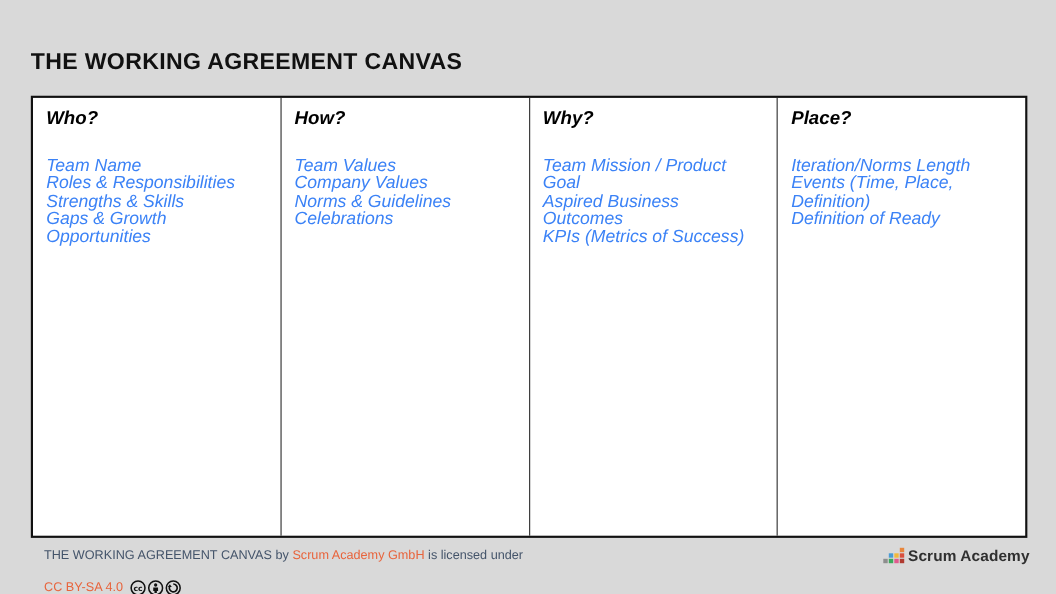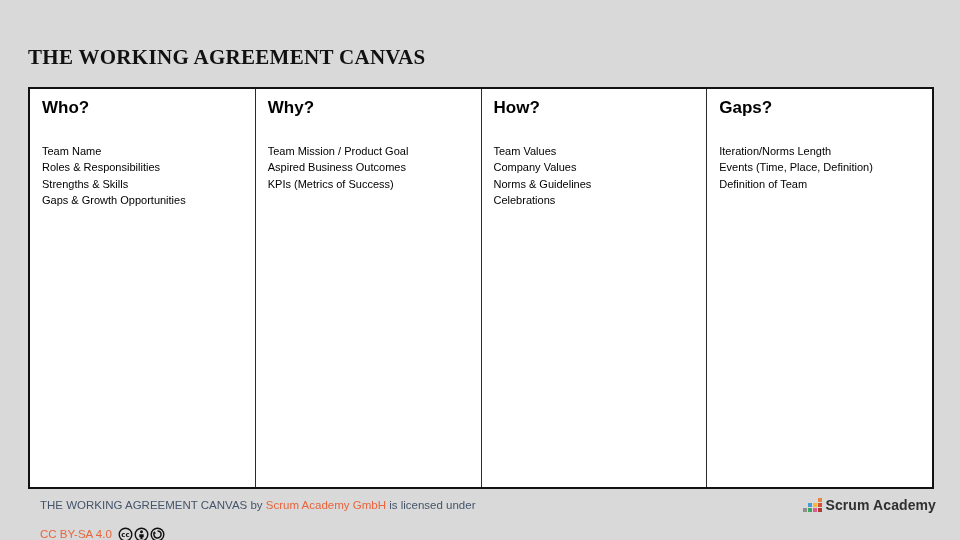--- a/index.html
+++ b/index.html
@@ -13,55 +13,55 @@
 
   
   .page-title {
     position: absolute;
     left: 28px;
     top: 45px;
     font-size: 21px;
     font-weight: 700;
     color: #111111;
     letter-spacing: 0.3px;
-    font-family: Liberation Serif, serif;
   }
 
   
   .canvas {
     position: absolute;
     left: 28px;
     top: 87px;
     width: 906px;
     height: 402px;
     background: #FFFFFF;
     border: 2px solid #111111;
     display: flex;
   }
   .canvas-col {
     flex: 1 1 0;
     padding: 8px 12px;
+    font-style: italic;
   }
   .canvas-col + .canvas-col {
     border-left: 1.5px solid #2B2B2B;
   }
   .col-header {
     font-size: 17px;
     font-weight: 700;
     color: #000000;
     line-height: 21px;
   }
   .col-items {
     margin-top: 25px;
     list-style: none;
   }
   .col-items li {
-    font-size: 11px;
+    font-size: 16px;
     line-height: 16.3px;
-    color: #000000;
+    color: #3b82f6;
   }
 
   
   .license {
     position: absolute;
     left: 40px;
     top: 498px;
     font-size: 11.5px;
     line-height: 15px;
     color: #44546A;
@@ -127,44 +127,44 @@
     <div class="col-header">Who?</div>
     <ul class="col-items">
       <li>Team Name</li>
       <li>Roles &amp; Responsibilities</li>
       <li>Strengths &amp; Skills</li>
       <li>Gaps &amp; Growth Opportunities</li>
     </ul>
   </div>
 
   <div class="canvas-col">
-    <div class="col-header">Why?</div>
-    <ul class="col-items">
-      <li>Team Mission / Product Goal</li>
-      <li>Aspired Business Outcomes</li>
-      <li>KPIs (Metrics of Success)</li>
-    </ul>
-  </div>
-
-  <div class="canvas-col">
     <div class="col-header">How?</div>
     <ul class="col-items">
       <li>Team Values</li>
       <li>Company Values</li>
       <li>Norms &amp; Guidelines</li>
       <li>Celebrations</li>
     </ul>
   </div>
 
   <div class="canvas-col">
-    <div class="col-header">Gaps?</div>
+    <div class="col-header">Why?</div>
+    <ul class="col-items">
+      <li>Team Mission / Product Goal</li>
+      <li>Aspired Business Outcomes</li>
+      <li>KPIs (Metrics of Success)</li>
+    </ul>
+  </div>
+
+  <div class="canvas-col">
+    <div class="col-header">Place?</div>
     <ul class="col-items">
       <li>Iteration/Norms Length</li>
       <li>Events (Time, Place, Definition)</li>
-      <li>Definition of Team</li>
+      <li>Definition of Ready</li>
     </ul>
   </div>
 
 </div>
 
 <div class="license">
   <span class="line line1"><span>THE WORKING AGREEMENT CANVAS by</span><span class="lic-sep"> </span><a class="link">Scrum Academy GmbH</a><span class="lic-sep"> </span><span>is licensed under</span></span>
   <span class="line line2">
     <a class="link">CC BY-SA 4.0</a>
     <span class="cc-icons">

